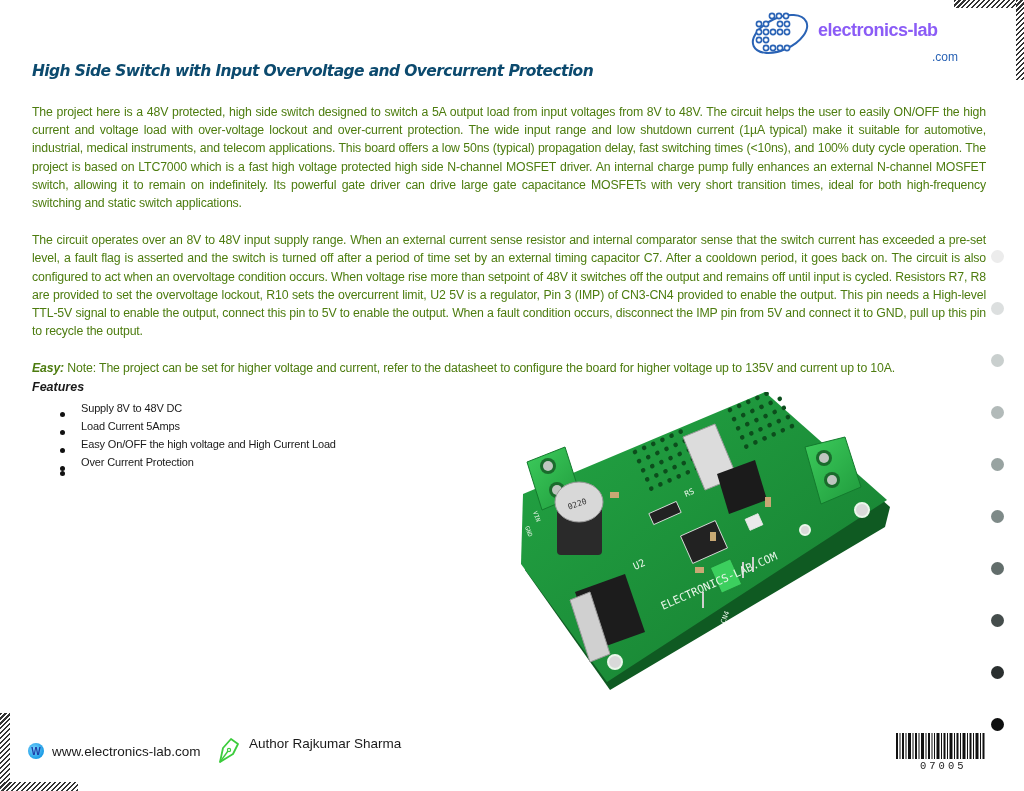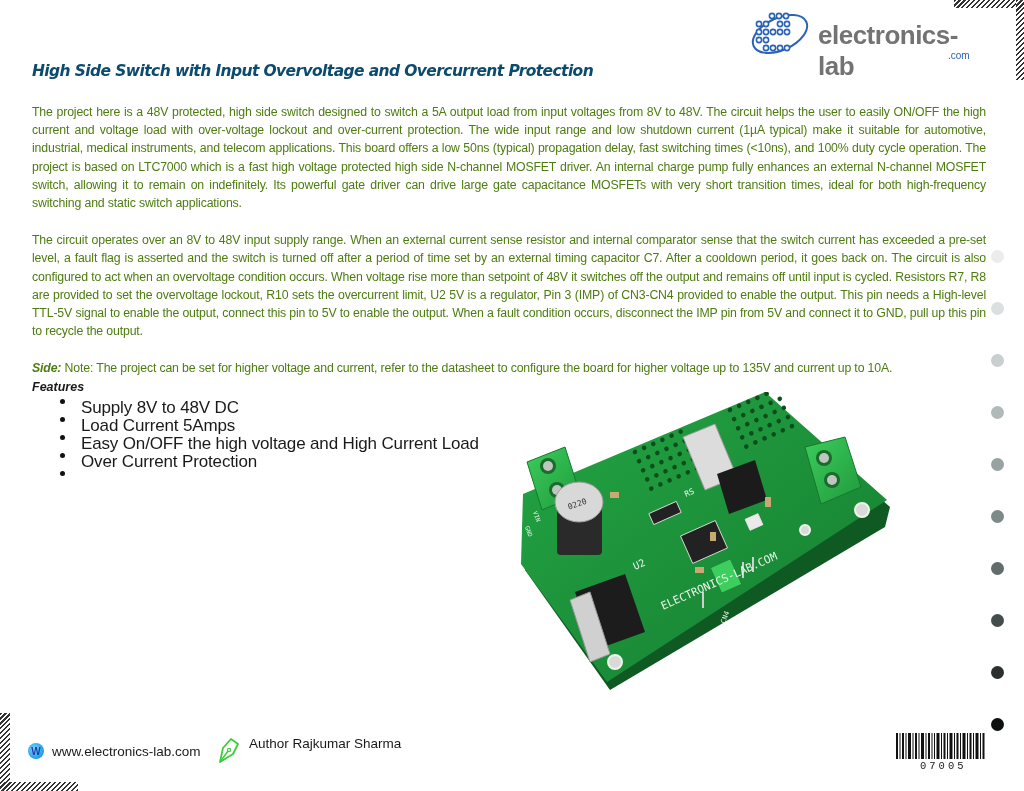--- a/index.html
+++ b/index.html
@@ -29,24 +29,24 @@
     position: absolute; left: 0; bottom: 0; width: 78px; height: 9px;
     background: repeating-linear-gradient(135deg, #333 0 1.5px, #fff 1.5px 3.5px);
   }
 
   
   .logo { position: absolute; top: 8px; left: 750px; width: 210px; height: 55px; }
   .logo-mark { position: absolute; left: 0; top: 2px; width: 62px; height: 48px; }
   .logo-text {
     position: absolute; left: 68px; top: 12px;
     font-family: "Liberation Sans", sans-serif; font-weight: bold;
-    font-size: 26px; letter-spacing: -0.5px; color: #737373;
+    font-size: 18px; letter-spacing: -0.5px; color: #8b5cf6;
   }
   .logo-com {
-    position: absolute; left: 198px; top: 42px; font-size: 10px; color: #2a63b5;
+    position: absolute; left: 182px; top: 42px; font-size: 12px; color: #2a63b5;
   }
 
   
   .title {
     position: absolute; left: 32px; top: 62px;
     font-family: "DejaVu Sans", sans-serif; font-weight: bold; font-style: italic;
     font-size: 15.5px; letter-spacing: -0.6px; color: #0c4a6e;
   }
 
   .content { position: absolute; left: 32px; top: 103px; width: 954px; }
@@ -59,22 +59,22 @@
   .note-label { font-weight: bold; font-style: italic; }
 
   .features-title {
     position: absolute; left: 32px; top: 380px;
     font-weight: bold; font-style: italic; font-size: 12.5px;
   }
   .features {
     position: absolute; left: 60px; top: 399px; list-style: none;
   }
   .features li {
-    font-size: 17px; line-height: 18.1px; letter-spacing: -0.15px;
-    display: flex; align-items: flex-start;
+    font-size: 11px; line-height: 18.1px; letter-spacing: -0.15px;
+    display: flex; align-items: flex-end;
   }
   .bullet {
     display: inline-block; width: 5px; height: 5px; border-radius: 50%;
     background: #111; margin-right: 16px;
   }
 
   
   .pcb { position: absolute; left: 515px; top: 392px; width: 375px; height: 300px; }
 
   
@@ -137,21 +137,21 @@
   </svg>
   <span class="logo-text">electronics-lab</span>
   <span class="logo-com">.com</span>
 </div>
 
 <h1 class="title">High Side Switch with Input Overvoltage and Overcurrent Protection</h1>
 
 <div class="content">
   <p class="para">The project here is a 48V protected, high side switch designed to switch a 5A output load from input voltages from 8V to 48V. The circuit helps the user to easily ON/OFF the high current and voltage load with over-voltage lockout and over-current protection. The wide input range and low shutdown current (1µA typical) make it suitable for automotive, industrial, medical instruments, and telecom applications. This board offers a low 50ns (typical) propagation delay, fast switching times (&lt;10ns), and 100% duty cycle operation. The project is based on LTC7000 which is a fast high voltage protected high side N-channel MOSFET driver. An internal charge pump fully enhances an external N-channel MOSFET switch, allowing it to remain on indefinitely. Its powerful gate driver can drive large gate capacitance MOSFETs with very short transition times, ideal for both high-frequency switching and static switch applications.</p>
   <p class="para">The circuit operates over an 8V to 48V input supply range. When an external current sense resistor and internal comparator sense that the switch current has exceeded a pre-set level, a fault flag is asserted and the switch is turned off after a period of time set by an external timing capacitor C7. After a cooldown period, it goes back on. The circuit is also configured to act when an overvoltage condition occurs. When voltage rise more than setpoint of 48V it switches off the output and remains off until input is cycled. Resistors R7, R8 are provided to set the overvoltage lockout, R10 sets the overcurrent limit, U2 5V is a regulator, Pin 3 (IMP) of CN3-CN4 provided to enable the output. This pin needs a High-level TTL-5V signal to enable the output, connect this pin to 5V to enable the output. When a fault condition occurs, disconnect the IMP pin from 5V and connect it to GND, pull up this pin to recycle the output.</p>
-  <p class="para"><span class="note-label">Side:</span><span> Note: The project can be set for higher voltage and current, refer to the datasheet to configure the board for higher voltage up to 135V and current up to 10A.</span></p>
+  <p class="para"><span class="note-label">Easy:</span><span> Note: The project can be set for higher voltage and current, refer to the datasheet to configure the board for higher voltage up to 135V and current up to 10A.</span></p>
 </div>
 
 <div class="features-title">Features</div>
 <ul class="features">
   <li>
       <span class="bullet"></span>
       <span>Supply 8V to 48V DC</span>
     </li>
   <li>
       <span class="bullet"></span>

